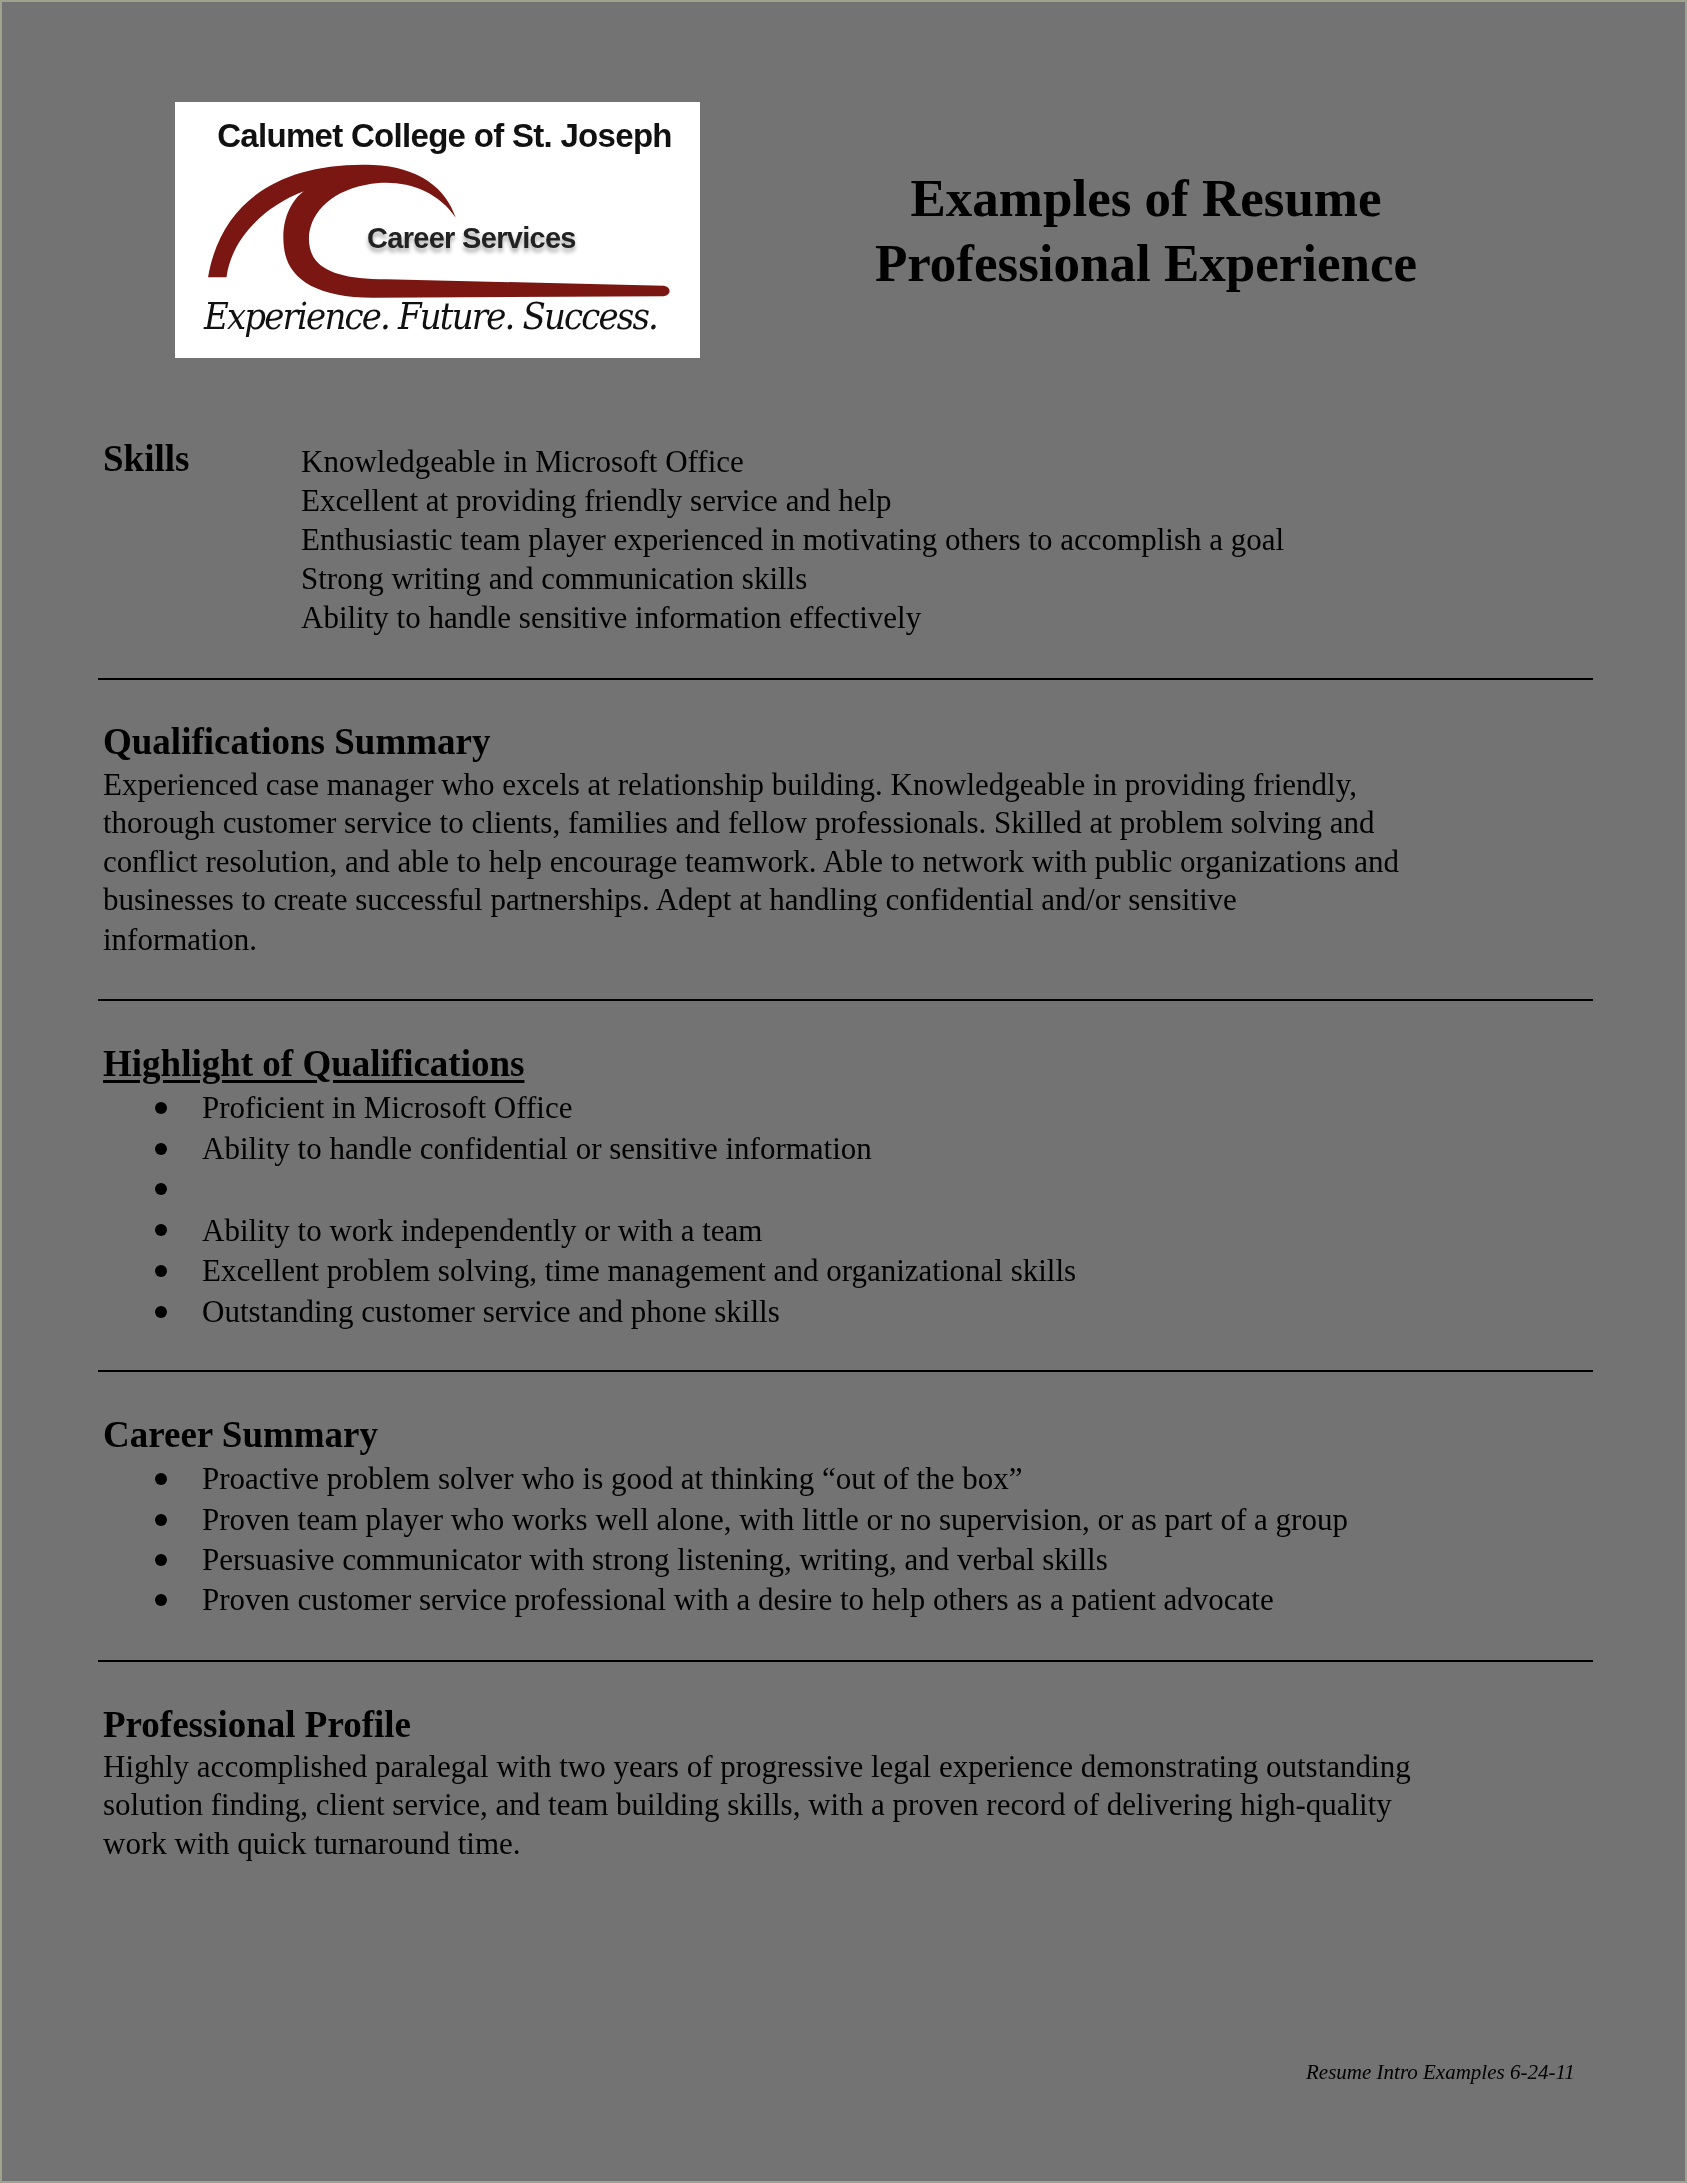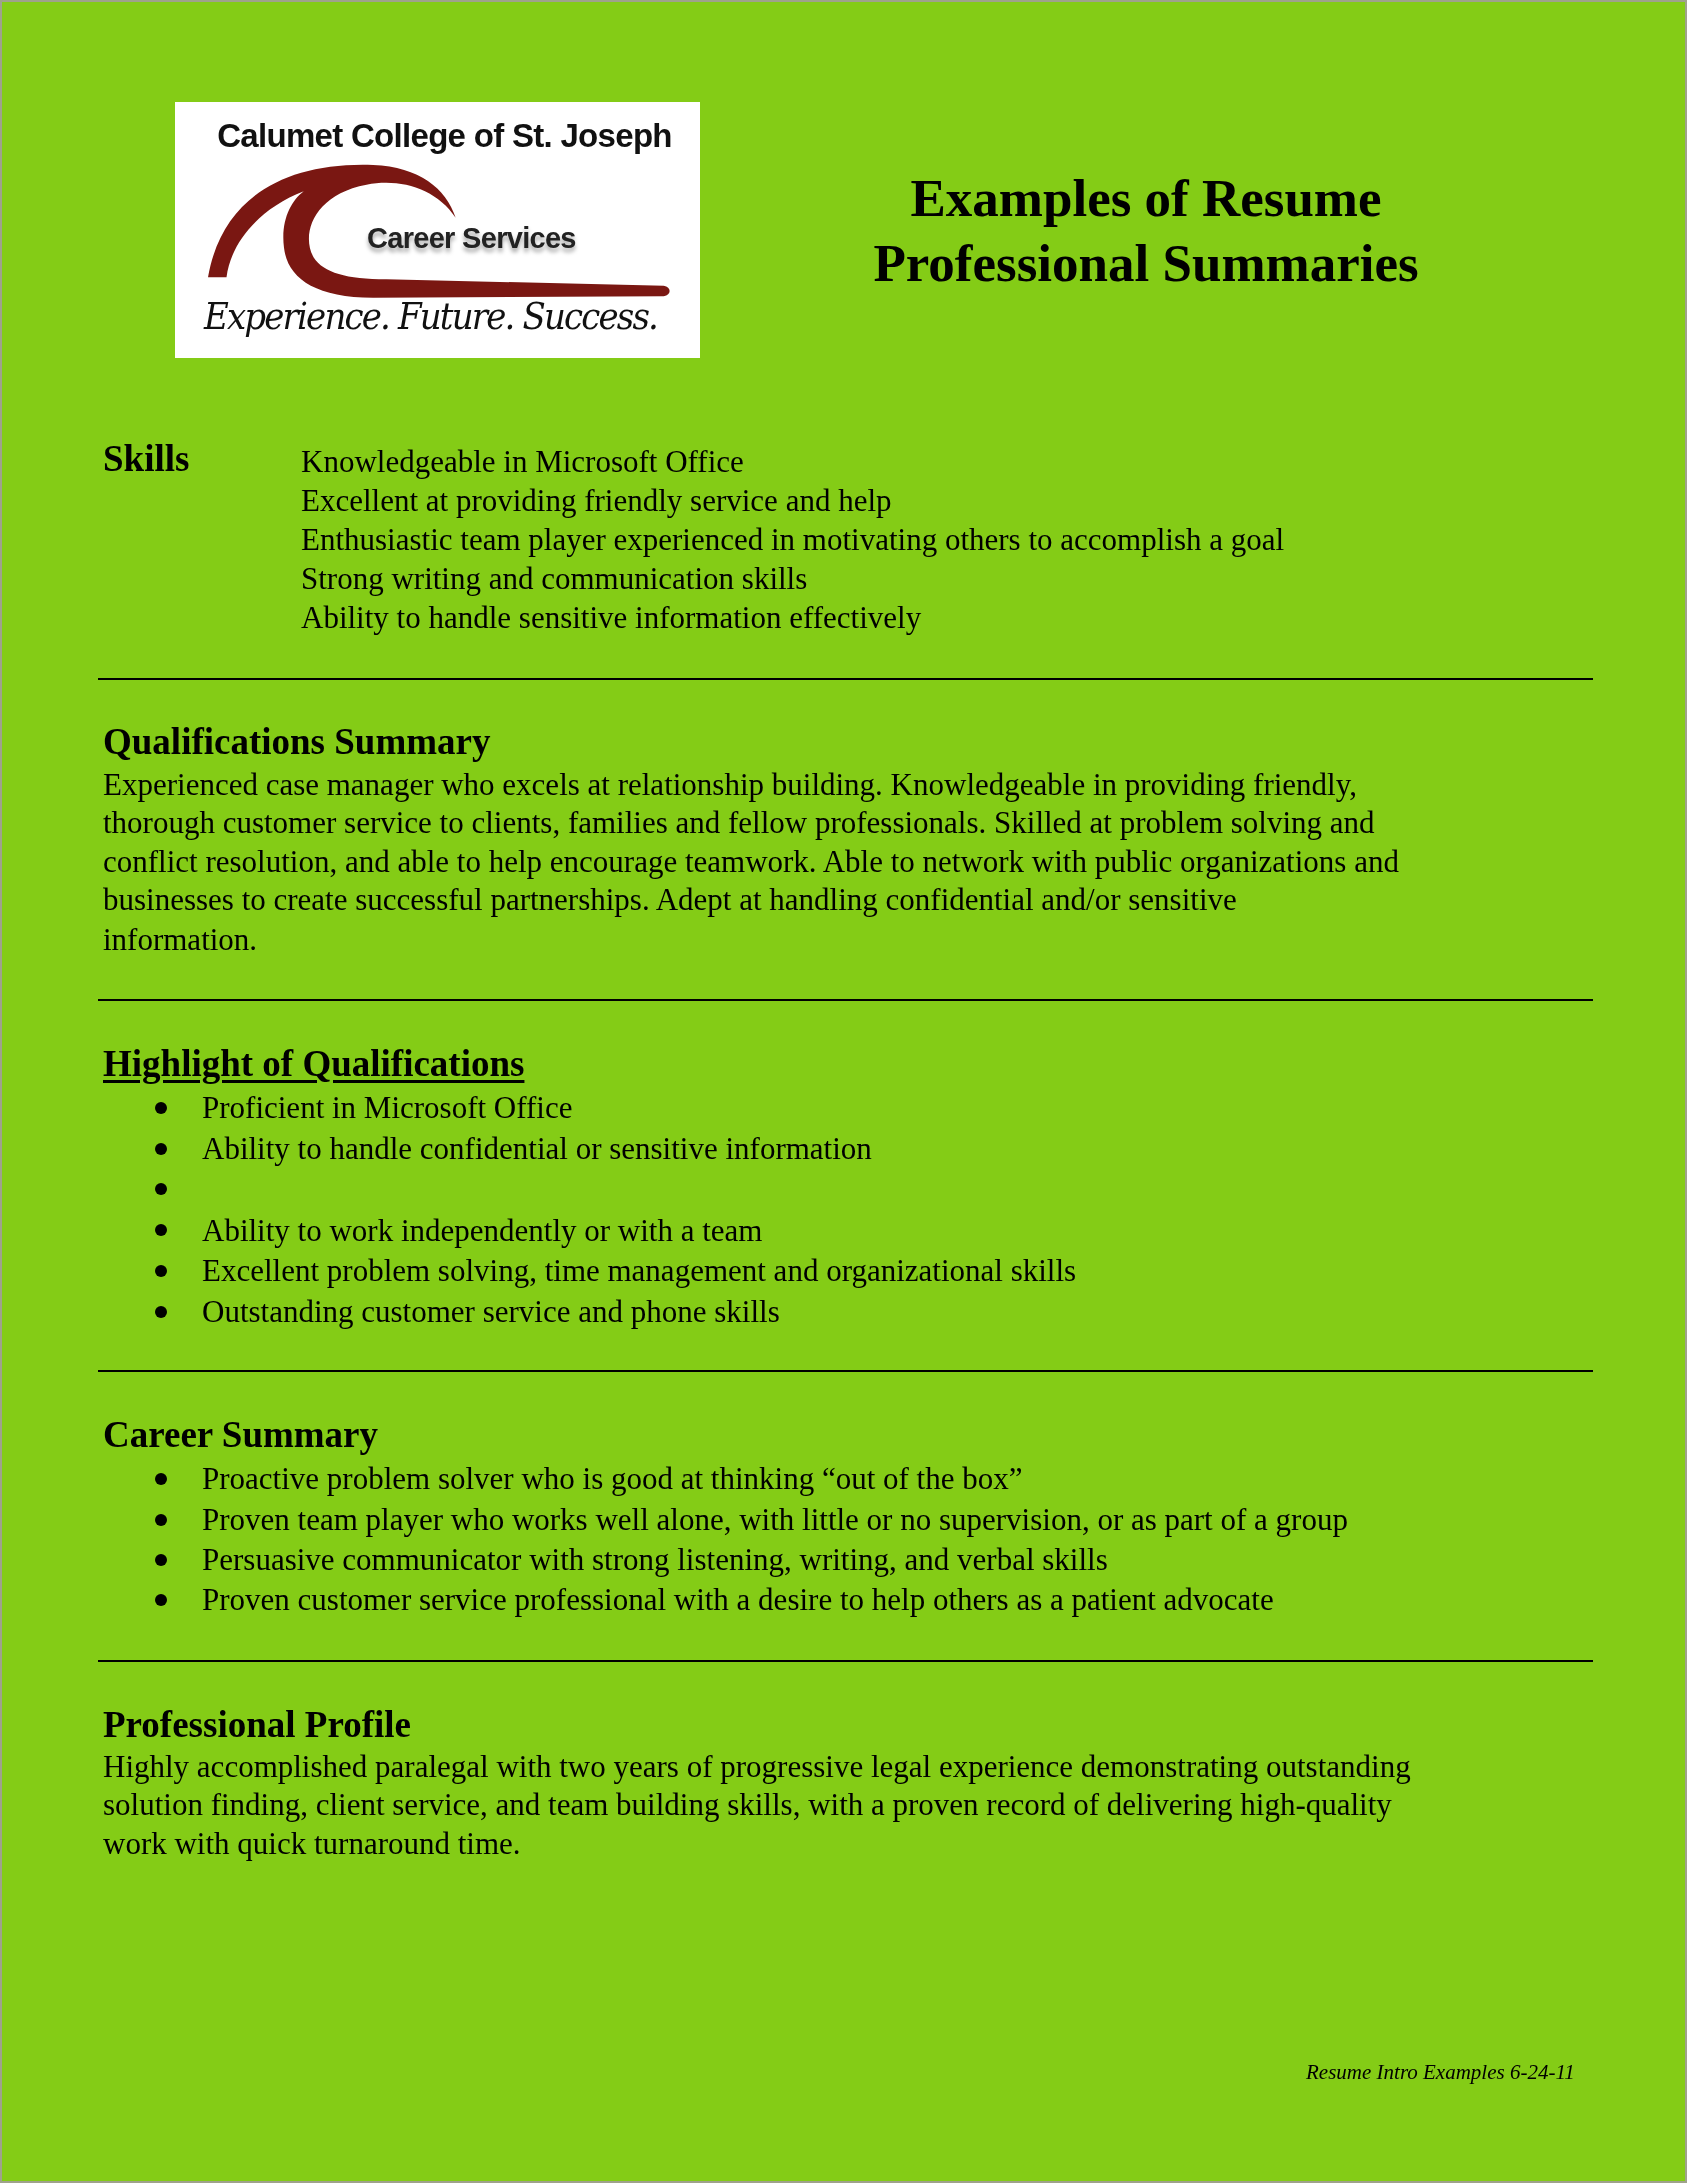--- a/index.html
+++ b/index.html
@@ -5,21 +5,21 @@
   html, body { margin: 0; padding: 0; }
   body {
     width: 1688px; height: 2183px; overflow: hidden;
     background: #9fa28c;
     font-family: "Liberation Serif", "DejaVu Serif", serif;
     color: #000;
   }
   .page {
     position: absolute; left: 2px; top: 2px;
     width: 1683px; height: 2179px;
-    background: #84cc16;
+    background: #737373;
   }
 
   
   .logo {
     position: absolute; left: 173px; top: 100px;
     width: 525px; height: 256px; background: #ffffff;
     overflow: hidden;
   }
   .logo-college {
     position: absolute; left: 32px; top: 14.5px; width: 475px;
@@ -85,21 +85,21 @@
     <svg class="logo-swoosh" width="525" height="256" viewBox="0 0 795 387">
       <path d="M50 265 C 70 150, 160 90, 300 95 C 370 98, 410 130, 425 175 C 395 130, 340 115, 290 125 C 210 140, 190 200, 210 235 C 225 258, 260 268, 320 268 L 740 278 C 752 280, 752 292, 740 294 L 300 296 C 210 296, 170 265, 165 220 C 160 180, 175 150, 195 135 C 130 160, 85 210, 78 265 Z" fill="#7a1712"></path>
     </svg>
     <div class="logo-college">Calumet College of St. Joseph</div>
     <div class="logo-career">Career Services</div>
     <div class="logo-tagline">Experience. Future. Success.</div>
   </div>
 
   <div class="doc-title">
     <div>Examples of Resume</div>
-    <div>Professional Summaries</div>
+    <div>Professional Experience</div>
   </div>
 
   <div class="h" style="top:437px;">Skills</div>
   <div class="body-line" style="left:299px; top:440px;">Knowledgeable in Microsoft Office</div>
   <div class="body-line" style="left:299px; top:479px;">Excellent at providing friendly service and help</div>
   <div class="body-line" style="left:299px; top:518px;">Enthusiastic team player experienced in motivating others to accomplish a goal</div>
   <div class="body-line" style="left:299px; top:557px;">Strong writing and communication skills</div>
   <div class="body-line" style="left:299px; top:596px;">Ability to handle sensitive information effectively</div>
 
   <div class="divider" style="top:676px;"></div>

